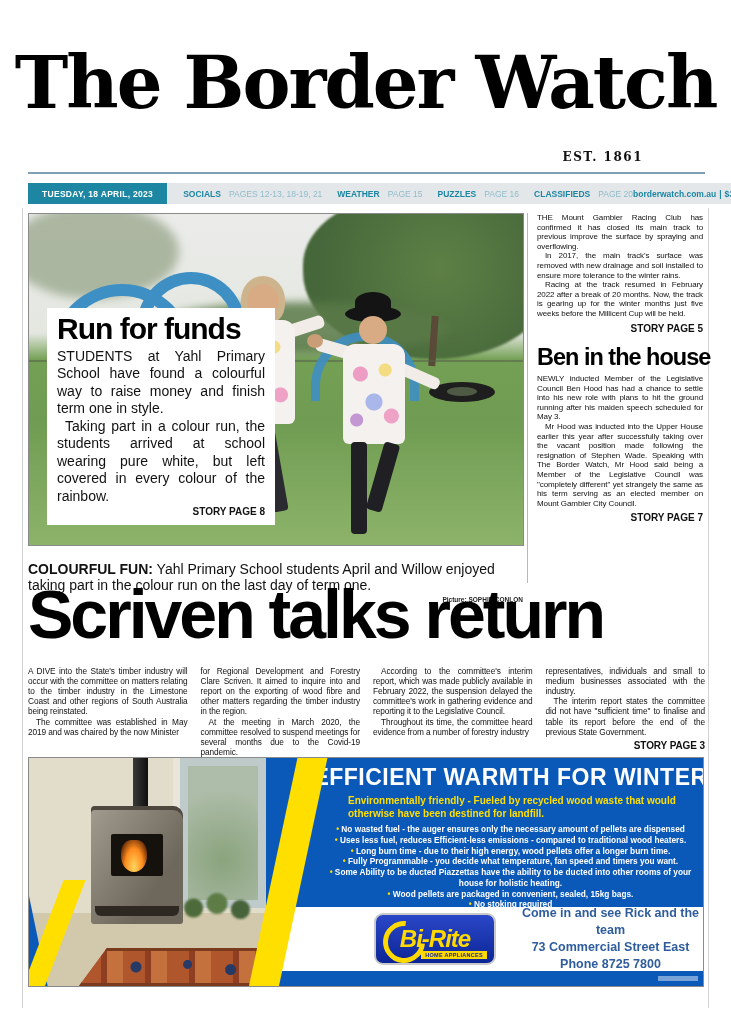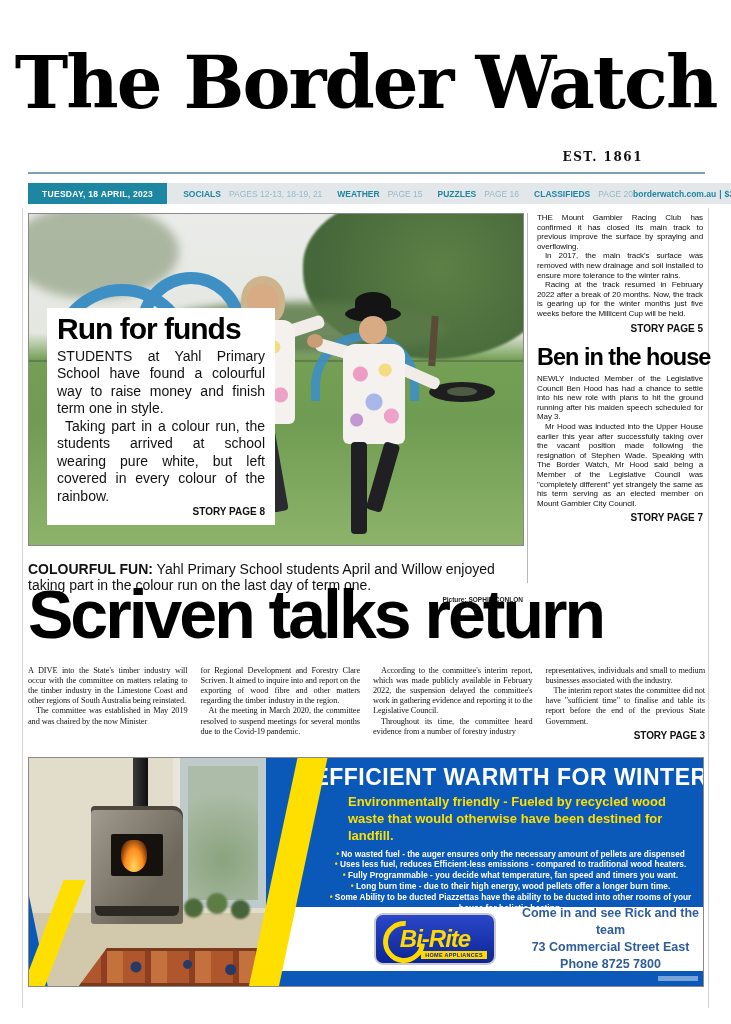--- a/index.html
+++ b/index.html
@@ -87,21 +87,21 @@
   .rightcol h2{margin:0 0 5px;font-size:23.5px;font-weight:800;letter-spacing:-1px;line-height:1;color:#000;white-space:nowrap;}
   .rightcol p{margin:0;font-size:8px;line-height:1.2;text-align:justify;letter-spacing:-.1px;}
   .rightcol p.ind{text-indent:8px;}
   .rightcol .ref{font-size:10px;font-weight:800;text-align:right;margin:4px 0 12px;}
 
   
   .timber-h{position:absolute;left:28px;top:580px;right:26px;font-size:68px;font-weight:800;
     letter-spacing:-3px;line-height:1;color:#000;white-space:nowrap;}
   .timber-cols{position:absolute;left:28px;top:666px;right:26px;display:flex;gap:13px;}
   .tcol{flex:1;font-size:8.3px;line-height:1.22;text-align:justify;letter-spacing:-.1px;}
-  .tcol p{margin:0;font-family:Liberation Serif, serif;}
+  .tcol p{margin:0;}
   .tcol p.ind{text-indent:8px;}
   .tcol .ref{font-size:10px;font-weight:800;text-align:right;margin-top:3px;}
 
   
   .ad{position:absolute;left:28px;top:757px;width:674px;height:228px;border:1px solid #8a8a8a;overflow:hidden;background:#fff;}
   .ad-photo{position:absolute;left:0;top:0;width:237px;height:100%;overflow:hidden;
     background:linear-gradient(#e2dccb 0 68%,#d2c8ac 68% 100%);z-index:1;}
   .ad-window{position:absolute;right:0;top:0;width:86px;height:150px;background:#bfcacb;border-left:7px solid #e9e5db;}
   .ad-window .out{position:absolute;inset:8px;background:radial-gradient(circle at 50% 70%,#7d9a6a,#a9b9a0 70%);opacity:.8;}
   .ad-flue{position:absolute;left:104px;top:0;width:15px;height:52px;background:linear-gradient(90deg,#3a3a3a,#0f0f0f);}
@@ -124,21 +124,21 @@
     radial-gradient(circle at 80% 60%,#273a66 0 5px,transparent 6px);}
   .corner-blue{position:absolute;left:0;bottom:0;width:34px;height:90px;background:#0a58b8;
     clip-path:polygon(0 0,55% 100%,0 100%);}
   .corner-yellow{position:absolute;left:12px;bottom:-12px;width:22px;height:118px;background:#ffdf00;transform:skewX(-21deg);}
   .ad-diag{position:absolute;left:244px;top:-10px;width:30px;height:250px;background:#ffdf00;
     transform:skewX(-12deg);z-index:3;}
   .ad-blue{position:absolute;left:237px;top:0;right:0;height:149px;background:#0a58b8;z-index:2;}
   .ad-blue-inner{position:absolute;inset:0 6px 0 58px;display:flex;flex-direction:column;align-items:center;z-index:4;}
   .ad-head{margin-top:6px;font-size:23px;font-weight:800;letter-spacing:.5px;color:#fff;white-space:nowrap;}
   .ad-intro{align-self:flex-start;margin:3px 0 4px 24px;max-width:350px;color:#ffdf00;
-    font-weight:bold;font-size:13px;line-height:1.3;text-align:left;}
+    font-weight:bold;font-size:10px;line-height:1.3;text-align:left;}
   .ad-bullets{list-style:none;margin:0;padding:0;display:flex;flex-direction:column;align-items:center;}
   .ad-bullets li{font-size:8.3px;font-weight:bold;color:#fff;line-height:1.3;text-align:center;max-width:400px;}
   .ad-bullets li:before{content:"• ";color:#ffdf00;}
   .ad-white{position:absolute;left:237px;top:149px;right:0;bottom:15px;background:#fff;z-index:2;
     display:flex;align-items:center;gap:22px;padding-left:108px;}
   .birite{position:relative;width:118px;height:48px;border-radius:9px;flex:0 0 auto;
     background:linear-gradient(#2a47c8,#0c2596);border:2px solid #c9c9c9;
     display:flex;align-items:center;justify-content:center;}
   .birite .ring{position:absolute;left:7px;top:6px;width:32px;height:32px;border:5px solid #ffd900;
     border-radius:50%;border-right-color:transparent;transform:rotate(-40deg);}
@@ -281,22 +281,22 @@
       <div class="corner-yellow"></div>
     </div>
     <div class="ad-diag"></div>
     <div class="ad-blue">
       <div class="ad-blue-inner">
         <div class="ad-head">EFFICIENT WARMTH FOR WINTER</div>
         <div class="ad-intro">Environmentally friendly - Fueled by recycled wood waste that would otherwise have been destined for landfill.</div>
         <ul class="ad-bullets">
           <li>No wasted fuel - the auger ensures only the necessary amount of pellets are dispensed</li>
           <li>Uses less fuel, reduces Efficient-less emissions - compared to traditional wood heaters.</li>
+          <li>Long burn time - due to their high energy, wood pellets offer a longer burn time.</li>
           <li>Fully Programmable - you decide what temperature, fan speed and timers you want.</li>
-          <li>Long burn time - due to their high energy, wood pellets offer a longer burn time.</li>
           <li>Some Ability to be ducted Piazzettas have the ability to be ducted into other rooms of your house for holistic heating.</li>
           <li>Wood pellets are packaged in convenient, sealed, 15kg bags.</li>
           <li>No stoking required</li>
         </ul>
       </div>
     </div>
     <div class="ad-white">
       <div class="birite">
         <div class="ring"></div>
         <span class="word">Bi-Rite</span>

